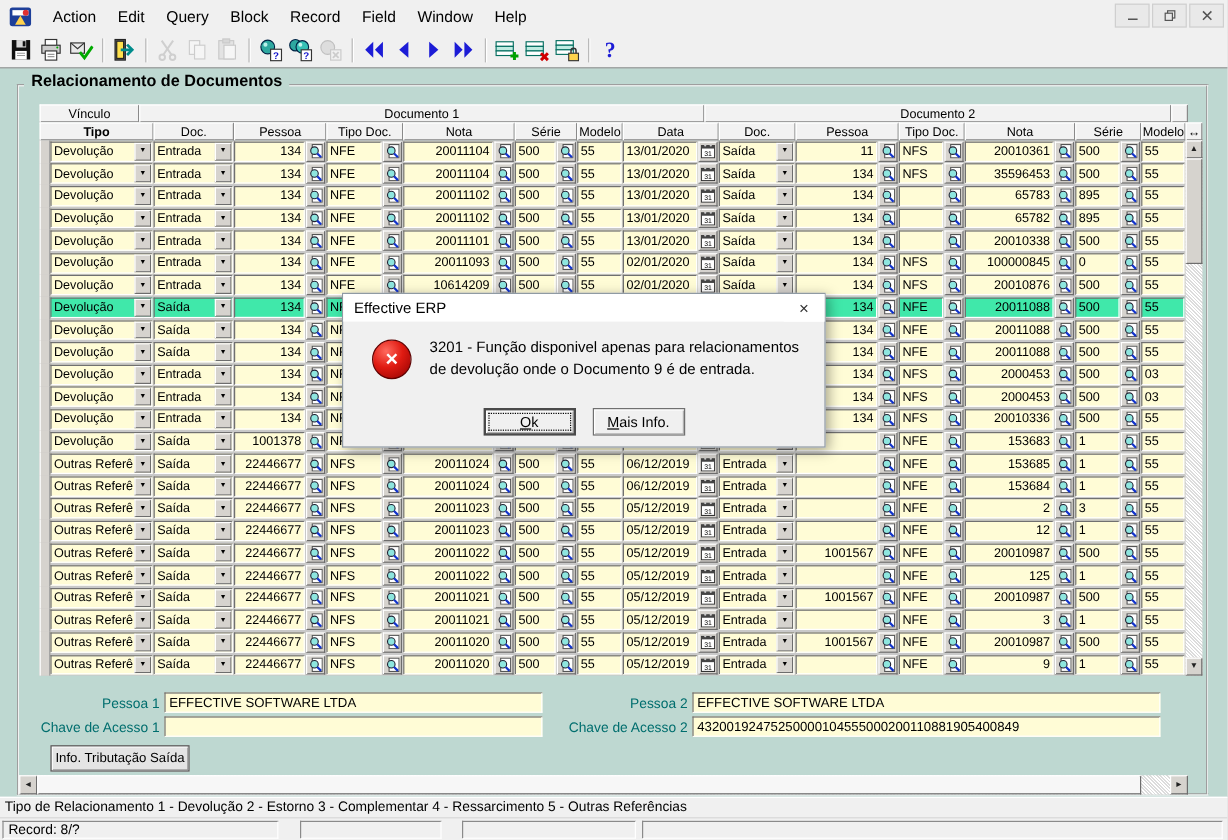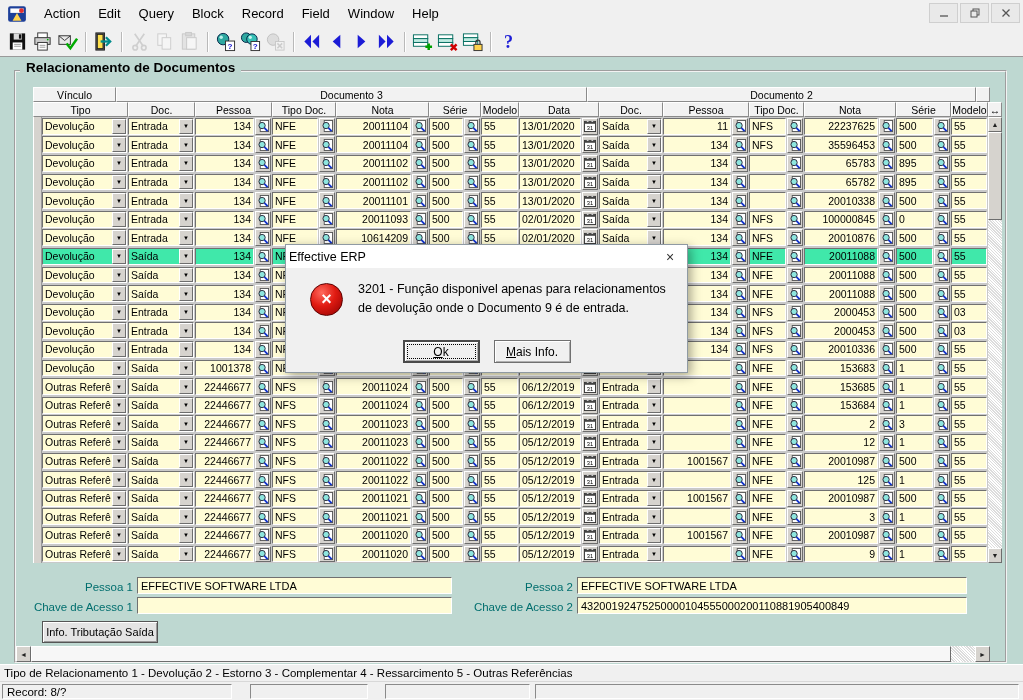--- a/index.html
+++ b/index.html
@@ -58,21 +58,21 @@
   .hthumb { width:920px; height:16px; flex:none; background:#f7f7f7; border:1px solid; border-color:#ffffff #6d6d6d #6d6d6d #ffffff; }
   .htrack { flex:1; }
 
   
   .statusbar { position:absolute; left:0; top:664px; width:1023px; height:36px; background:#f0f0f0; border-top:1px solid #ffffff; }
   .hintline { height:17px; font-size:11.5px; display:flex; align-items:center; padding-left:4px; border-bottom:1px solid #d8d8d8; white-space:nowrap; }
   .panel { position:absolute; top:19px; height:15px; border:1px solid; border-color:#8a8a8a #ffffff #ffffff #8a8a8a; font-size:11.5px; padding:0 4px; display:flex; align-items:center; background:#f0f0f0; }
 
   
   .dialog { position:absolute; left:285px; top:244px; width:403px; height:129px; background:#f0f0f0; border:1px solid #8f9aa3; box-shadow:3px 3px 10px rgba(0,0,0,.35); z-index:50; }
-  .dtitle { height:23px; background:#ffffff; display:flex; align-items:center; padding-left:3px; font-size:12.5px; }
+  .dtitle { height:23px; background:#ffffff; display:flex; align-items:center; padding-left:9px; font-size:12.5px; }
   .dclose { position:absolute; right:0; top:0; width:34px; height:23px; display:flex; align-items:center; justify-content:center; font-size:14px; color:#333; background:#ffffff; }
   .dbody { position:relative; height:106px; }
   .derricon { position:absolute; left:24px; top:15px; width:33px; height:33px; border-radius:50%; background:radial-gradient(circle at 35% 28%, #ff6a5e 0%, #e01b12 45%, #8e0000 100%); border:1px solid #5e0000; color:#fff; font-size:18px; font-weight:bold; display:flex; align-items:center; justify-content:center; }
   .dmsg { position:absolute; left:72px; top:12px; font-size:12.5px; line-height:19px; }
   .dbtns { position:absolute; left:0; bottom:11px; width:100%; display:flex; justify-content:center; gap:14px; }
   .dbtn { width:77px; height:23px; background:#f0f0f0; border:1px solid #707070; box-shadow:inset 1px 1px 0 #fff, inset -1px -1px 0 #b0b0b0; font-size:12px; display:flex; align-items:center; justify-content:center; }
   .dbtn.default { border:2px solid #4a4a4a; outline:1px dotted #000; outline-offset:-5px; }
 </style>
 </head>
 <body>
@@ -264,26 +264,26 @@
       </div>
     </div>
 
   <div class="canvas">
     <div class="groupframe"></div>
     <div class="grouplabel">Relacionamento de Documentos</div>
 
     <div class="grid" id="grid">
         <div class="band-row">
           <div class="hcell" style="width: 83px;">Vínculo</div>
-          <div class="hcell" style="width: 471px;">Documento 3</div>
+          <div class="hcell" style="width: 471px;">Documento 1</div>
           <div class="hcell" style="width: 389px;">Documento 2</div>
           <div class="hcell" style="width: 14px;"></div>
         </div>
         <div class="hdr-row">
-          <div class="hcell" style="width: 95px;">Tipo</div>
+          <div class="hcell" style="width: 95px; font-weight: bold;">Tipo</div>
           <div class="hcell" style="width: 67px;">Doc.</div>
           <div class="hcell" style="width: 77px;">Pessoa</div>
           <div class="hcell" style="width: 64px;">Tipo Doc.</div>
           <div class="hcell" style="width: 93px;">Nota</div>
           <div class="hcell" style="width: 52px;">Série</div>
           <div class="hcell" style="width: 38px;">Modelo</div>
           <div class="hcell" style="width: 80px;">Data</div>
           <div class="hcell" style="width: 64px;">Doc.</div>
           <div class="hcell" style="width: 86px;">Pessoa</div>
           <div class="hcell" style="width: 55px;">Tipo Doc.</div>
@@ -382,21 +382,21 @@
               <div class="field">NFS</div>
               <div class="lbtn">
                 <svg viewBox="0 0 13 13">
                   <rect x="3.5" y="0.5" width="9" height="12" fill="#fff" stroke="#555"></rect>
                   <circle cx="5.5" cy="6" r="3.4" fill="#8ee6df" stroke="#223"></circle>
                   <line x1="8" y1="8.5" x2="11.5" y2="12" stroke="#1133cc" stroke-width="2"></line>
                 </svg>
               </div>
             </div>
             <div class="cell" style="width: 92px;">
-              <div class="field num">22237625</div>
+              <div class="field num">20010361</div>
               <div class="lbtn">
                 <svg viewBox="0 0 13 13">
                   <rect x="3.5" y="0.5" width="9" height="12" fill="#fff" stroke="#555"></rect>
                   <circle cx="5.5" cy="6" r="3.4" fill="#8ee6df" stroke="#223"></circle>
                   <line x1="8" y1="8.5" x2="11.5" y2="12" stroke="#1133cc" stroke-width="2"></line>
                 </svg>
               </div>
             </div>
             <div class="cell" style="width: 55px;">
               <div class="field">500</div>

